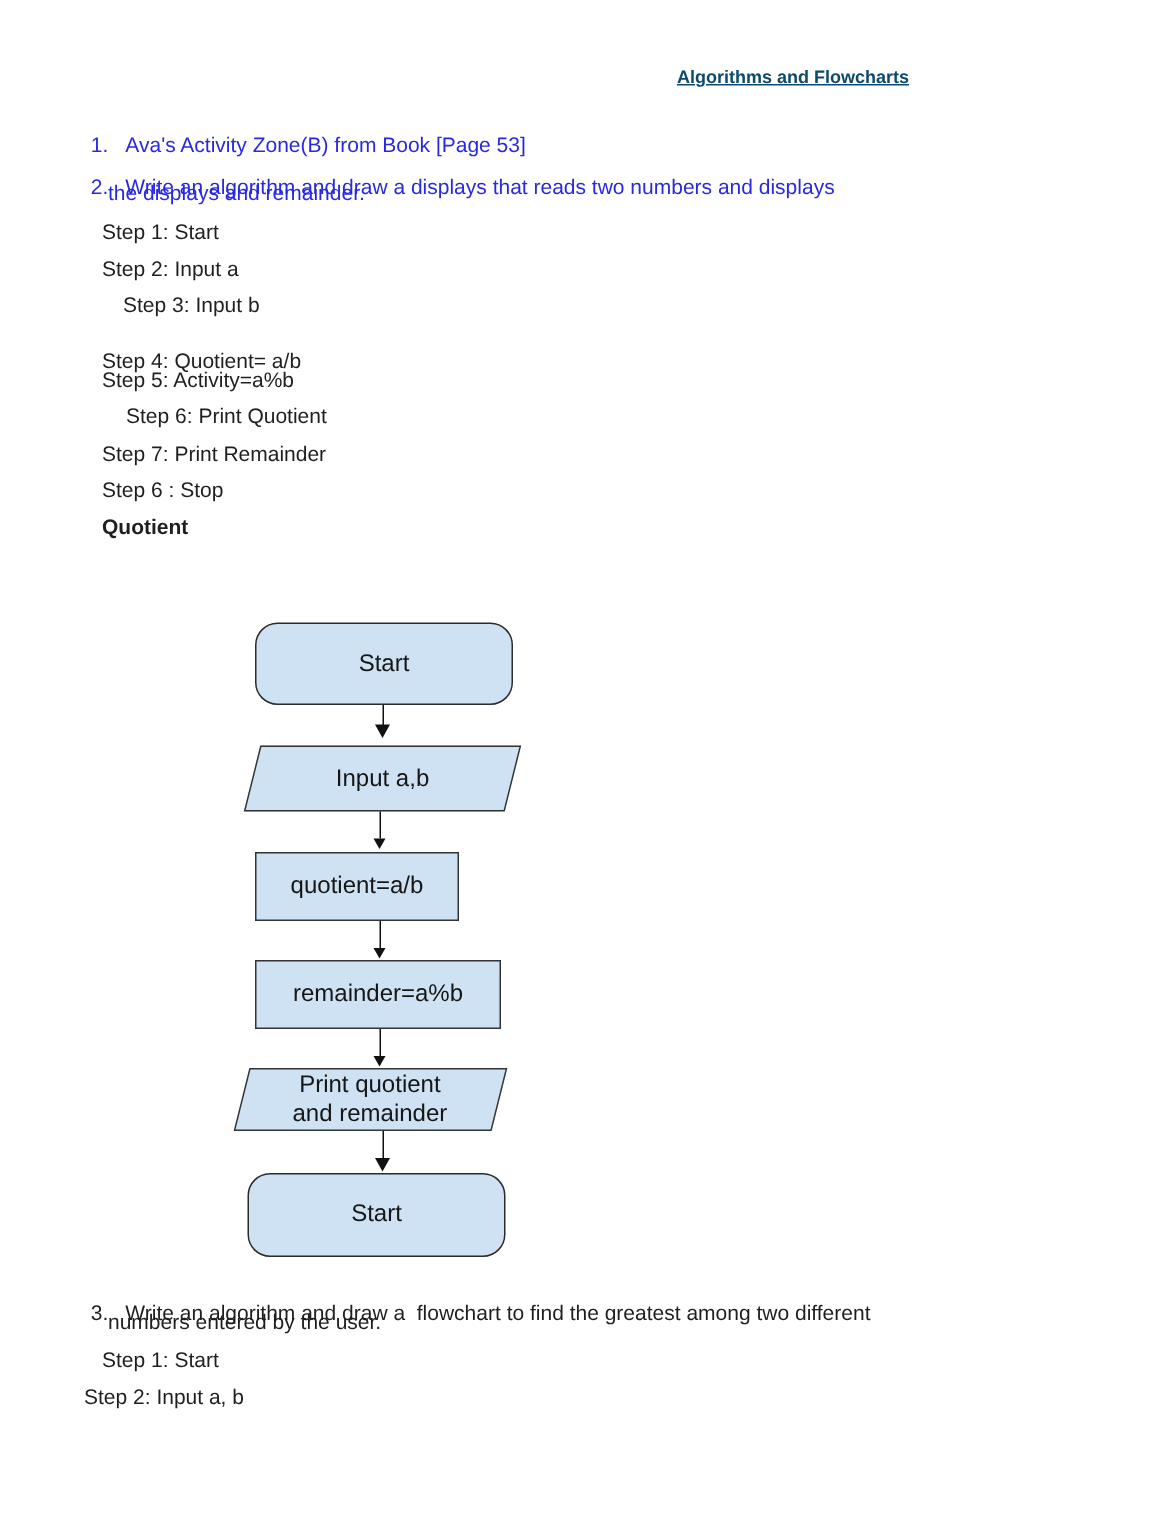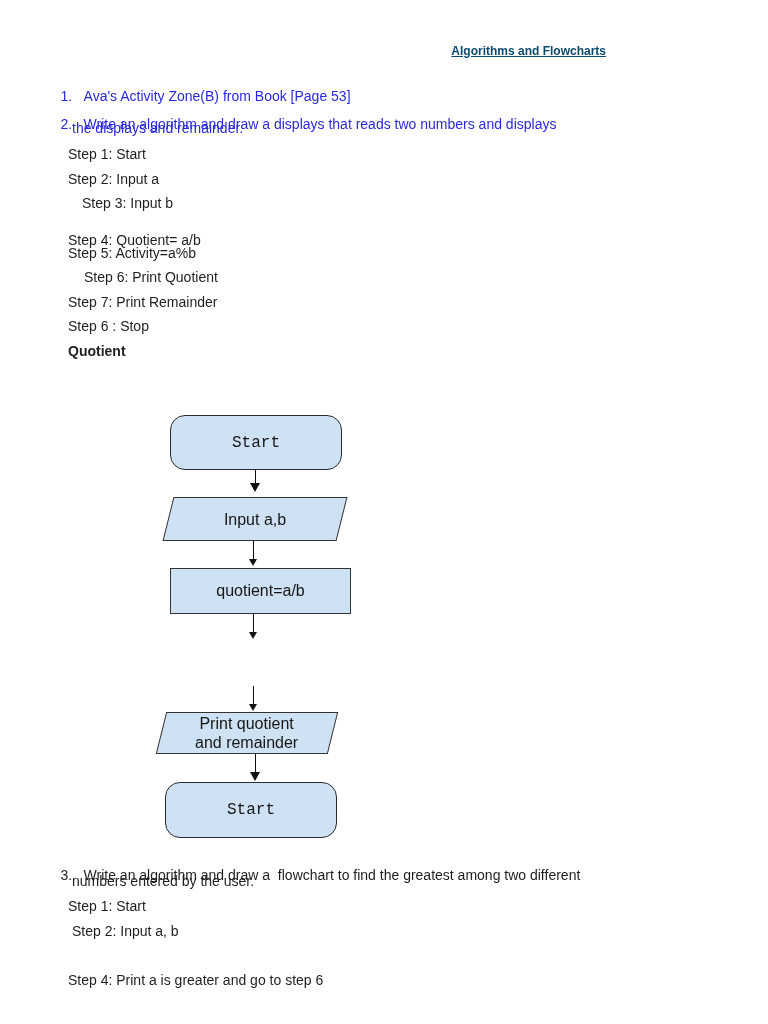--- a/index.html
+++ b/index.html
@@ -30,21 +30,21 @@
   
   .shape{
     position:absolute;
     background:var(--shape-fill,#cfe2f3);
     border:1.4px solid var(--shape-border,#333333);
     display:flex;align-items:center;justify-content:center;
     font-size:16px;color:#161616;
     box-sizing:border-box;
     text-align:center;
   }
-  .terminator{border-radius:15px;border-width:1.6px;border-color:#2b2b2b;font-family:Liberation Mono, monospace;}
+  .terminator{border-radius:15px;border-width:1.6px;border-color:#2b2b2b;}
   .process{border-radius:0;}
   .para{transform:skewX(-14deg);}
   .para .unskew{transform:skewX(14deg);white-space:pre-wrap;line-height:19px;}
   .arrow-line{position:absolute;background:#111;}
   .arrow-head{
     position:absolute;width:0;height:0;
     border-left:5px solid transparent;
     border-right:5px solid transparent;
     border-top:9px solid #111;
   }
@@ -85,27 +85,30 @@
   <div class="arrow-line" style="left:254.5px;top:470px;width:1.6px;height:14px;"></div>
   <div class="arrow-head" style="left:250px;top:483px;"></div>
 
   <div class="shape para" style="left:168px;top:497px;width:174px;height:44px;">
     <span class="unskew">Input a,b</span>
   </div>
 
   <div class="arrow-line" style="left:252.5px;top:541px;width:1px;height:18px;"></div>
   <div class="arrow-head small" style="left:249px;top:559px;"></div>
 
-  <div class="shape process" style="left:170px;top:568px;width:181px;height:46px;">
+  <div class="shape process" style="left:170px;top:568px;width:136px;height:46px;">
     <span>quotient=a/b</span>
   </div>
 
   <div class="arrow-line" style="left:252.5px;top:614px;width:1px;height:18px;"></div>
   <div class="arrow-head small" style="left:249px;top:632px;"></div>
 
+  <div class="shape process" style="left:170px;top:640px;width:164px;height:46px;">
+    <span>remainder=a%b</span>
+  </div>
 
   <div class="arrow-line" style="left:252.5px;top:686px;width:1px;height:18px;"></div>
   <div class="arrow-head small" style="left:249px;top:704px;"></div>
 
   <div class="shape para" style="left:161px;top:712px;width:172px;height:42px;">
     <span class="unskew"><span>Print quotient</span><br><span>and remainder</span></span>
   </div>
 
   <div class="arrow-line" style="left:254.5px;top:754px;width:1.6px;height:18px;"></div>
   <div class="arrow-head" style="left:250px;top:772px;"></div>
@@ -113,16 +116,15 @@
   <div class="shape terminator" style="left:165px;top:782px;width:172px;height:56px;">
     <span>Start</span>
   </div>
 
   <div class="line" style="left:45px;top:848px;">
     <span class="num">3.</span><span>Write an algorithm and draw a  flowchart to find the greatest among two different</span>
   </div>
   <div class="line" style="left:72px;top:872px;">numbers entered by the user.</div>
 
   <div class="line" style="left:68px;top:897px;">Step 1: Start</div>
-  <div class="line" style="left:72px;top:922px;">Step 2: Input a, b</div>
-  <div class="line" style="left:68px;top:971px;">Step 4: Print a is greater and go to step 6</div>
+  <div class="line" style="left:56px;top:922px;">Step 2: Input a, b</div>
 
 </div>
 
 </body></html>

